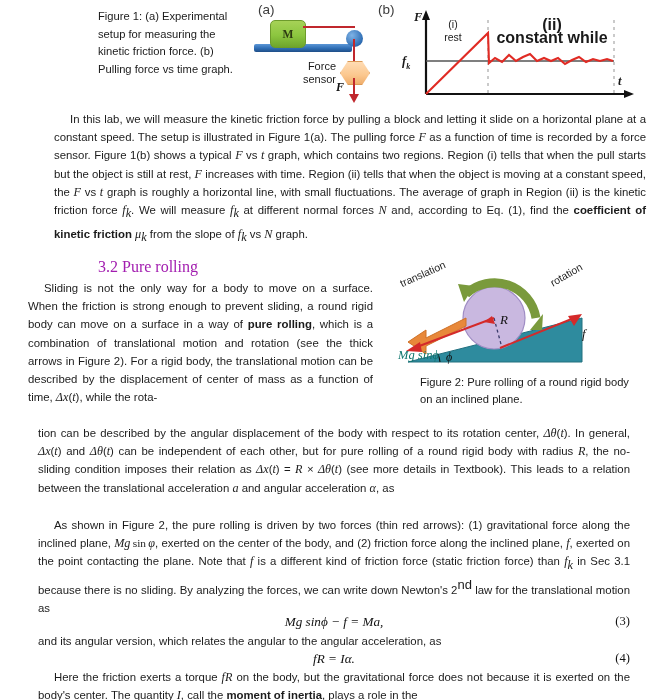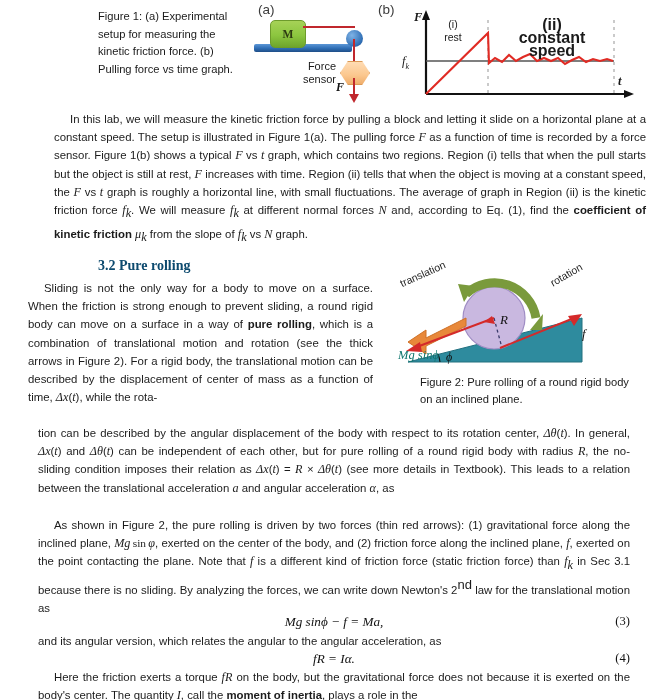--- a/index.html
+++ b/index.html
@@ -129,23 +129,23 @@
     position: absolute;
     left: 54px; top: 110px;
     width: 592px;
   }
 
   
   #sec-heading {
     position: absolute;
     left: 98px; top: 258px;
     font-family: "Liberation Serif", serif;
-    font-weight: bold;
-    font-size: 14px;
-    color: #0c4a6e;
+    font-weight: normal;
+    font-size: 16px;
+    color: #a21caf;
   }
 
   
   #para-rolling-narrow {
     position: absolute;
     left: 28px; top: 279px;
     width: 345px;
   }
   #para-rolling-wide {
     position: absolute;
@@ -246,32 +246,32 @@
           <polygon points="242,86 232,82 232,90" fill="#111"></polygon>
         </g>
 
         <line x1="34" y1="53" x2="222" y2="53" stroke="#555" stroke-width="1.4"></line>
 
         <line x1="96" y1="12" x2="96" y2="86" stroke="#bdbdbd" stroke-width="1.6" stroke-dasharray="3,4"></line>
         <line x1="222" y1="12" x2="222" y2="86" stroke="#bdbdbd" stroke-width="1.6" stroke-dasharray="3,4"></line>
 
         <polyline fill="none" stroke="#e02b24" stroke-width="2.1" points="34,86 96,25 97,55 103,50 110,54 117,47 124,53 131,49 138,46 145,53 152,50 159,53 166,50 173,56 180,52 187,49 194,54 201,51 208,53 215,51 221,53"></polyline>
       </svg>
-      <div style="position:absolute; left:10px; top:46px; font-family:'Liberation Serif',serif; font-style:italic; font-weight:normal; font-size:12.5px;">
+      <div style="position:absolute; left:10px; top:46px; font-family:'Liberation Serif',serif; font-style:italic; font-weight:bold; font-size:12.5px;">
         <span>f</span><sub class="sb">k</sub>
       </div>
       <div style="position:absolute; left:22px; top:2px; font-family:'Liberation Serif',serif; font-style:italic; font-weight:bold; font-size:12.5px;">F</div>
       <div style="position:absolute; left:226px; top:66px; font-family:'Liberation Serif',serif; font-style:italic; font-weight:bold; font-size:12.5px;">t</div>
       <div style="position:absolute; left:42px; top:10px; font-size:10.5px; line-height:13px; text-align:center; width:38px;">
         <span>(i)</span><br>
         <span>rest</span>
       </div>
       <div style="position:absolute; left:104px; top:10px; font-size:16px; line-height:13px; text-align:center; width:112px;font-weight:bold;">
         <span>(ii)</span><br>
-        <span>constant speed</span>
+        <span>constant while</span>
       </div>
     </div>
   </div>
 
   <div id="para-intro" class="body-text indent">
     In this lab, we will measure the kinetic friction force by pulling a block and letting it slide on a
     horizontal plane at a constant speed. The setup is illustrated in Figure 1(a). The pulling force <i class="mathvar">F</i>
     as a function of time is recorded by a force sensor. Figure 1(b) shows a typical <i class="mathvar">F</i> vs <i class="mathvar">t</i> graph,
     which contains two regions. Region (i) tells that when the pull starts but the object is still at rest,
     <i class="mathvar">F</i> increases with time. Region (ii) tells that when the object is moving at a constant speed, the <i class="mathvar">F</i>

